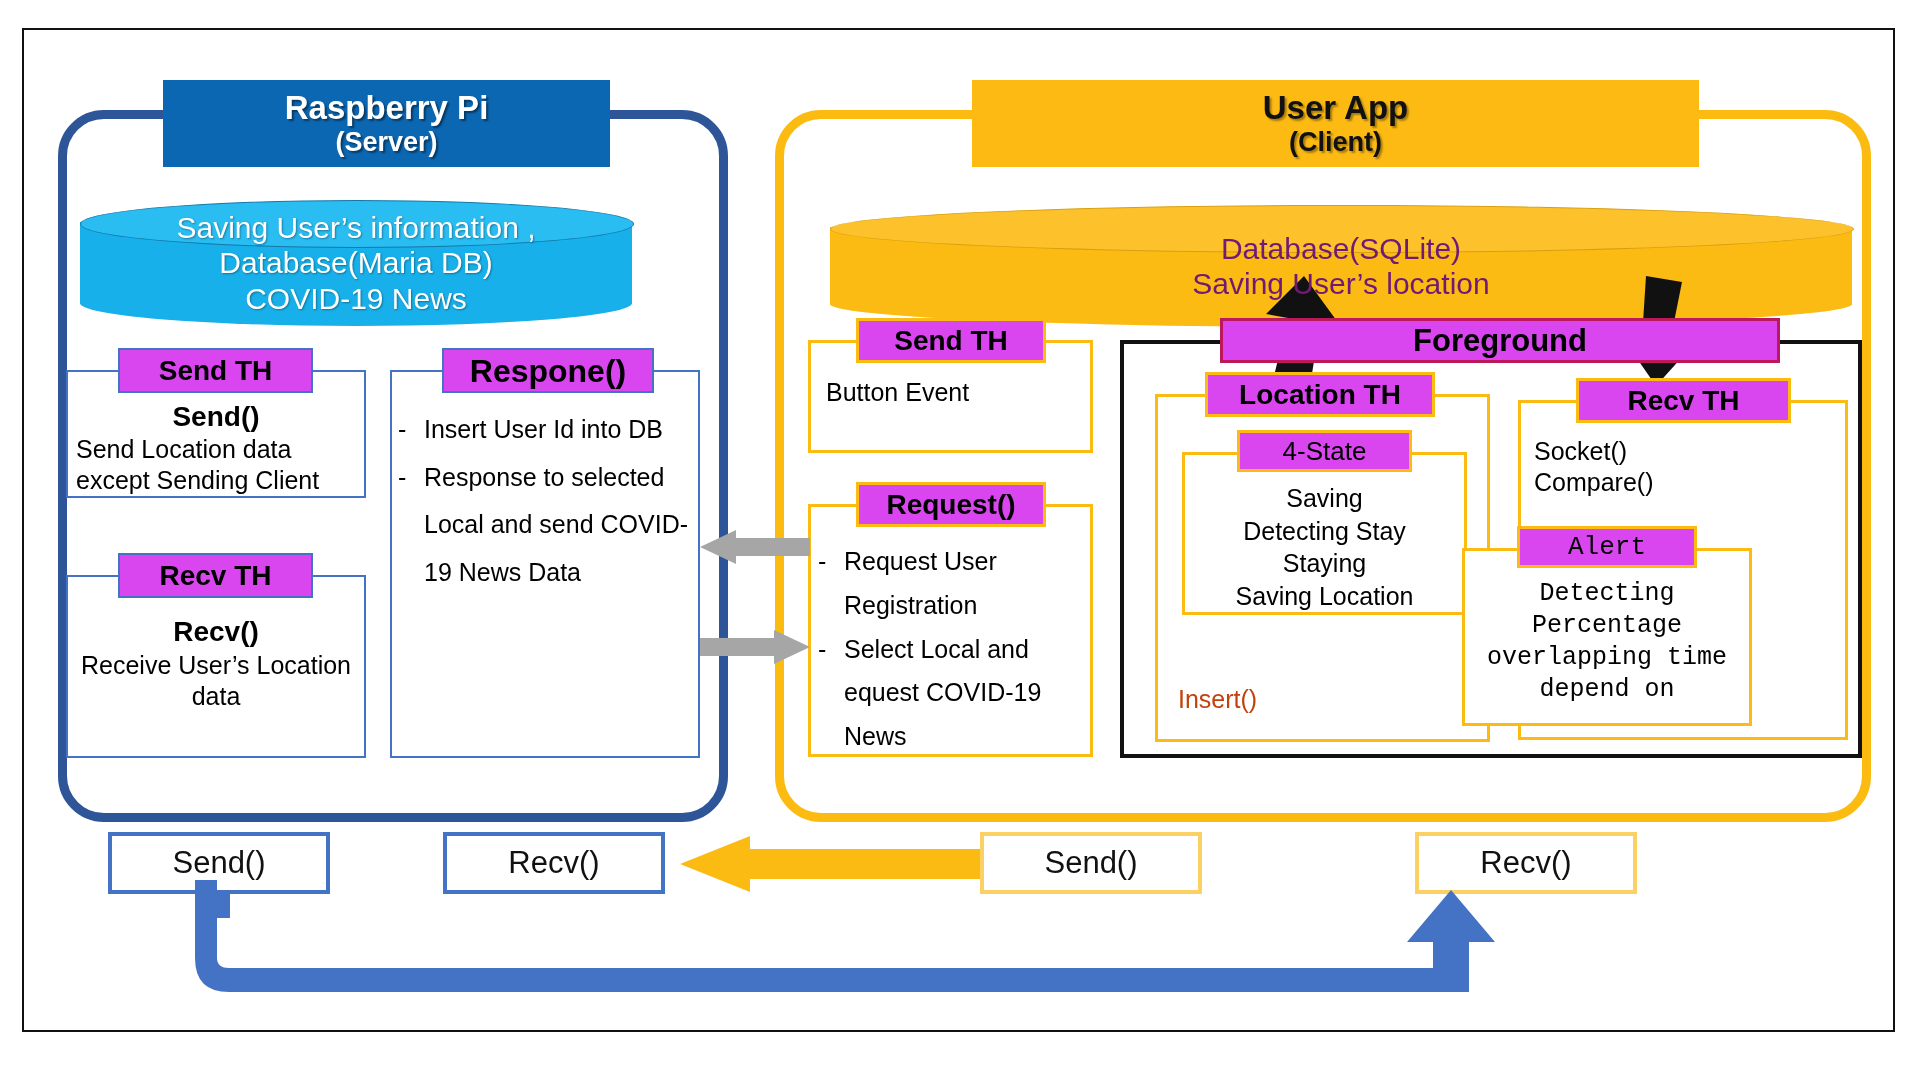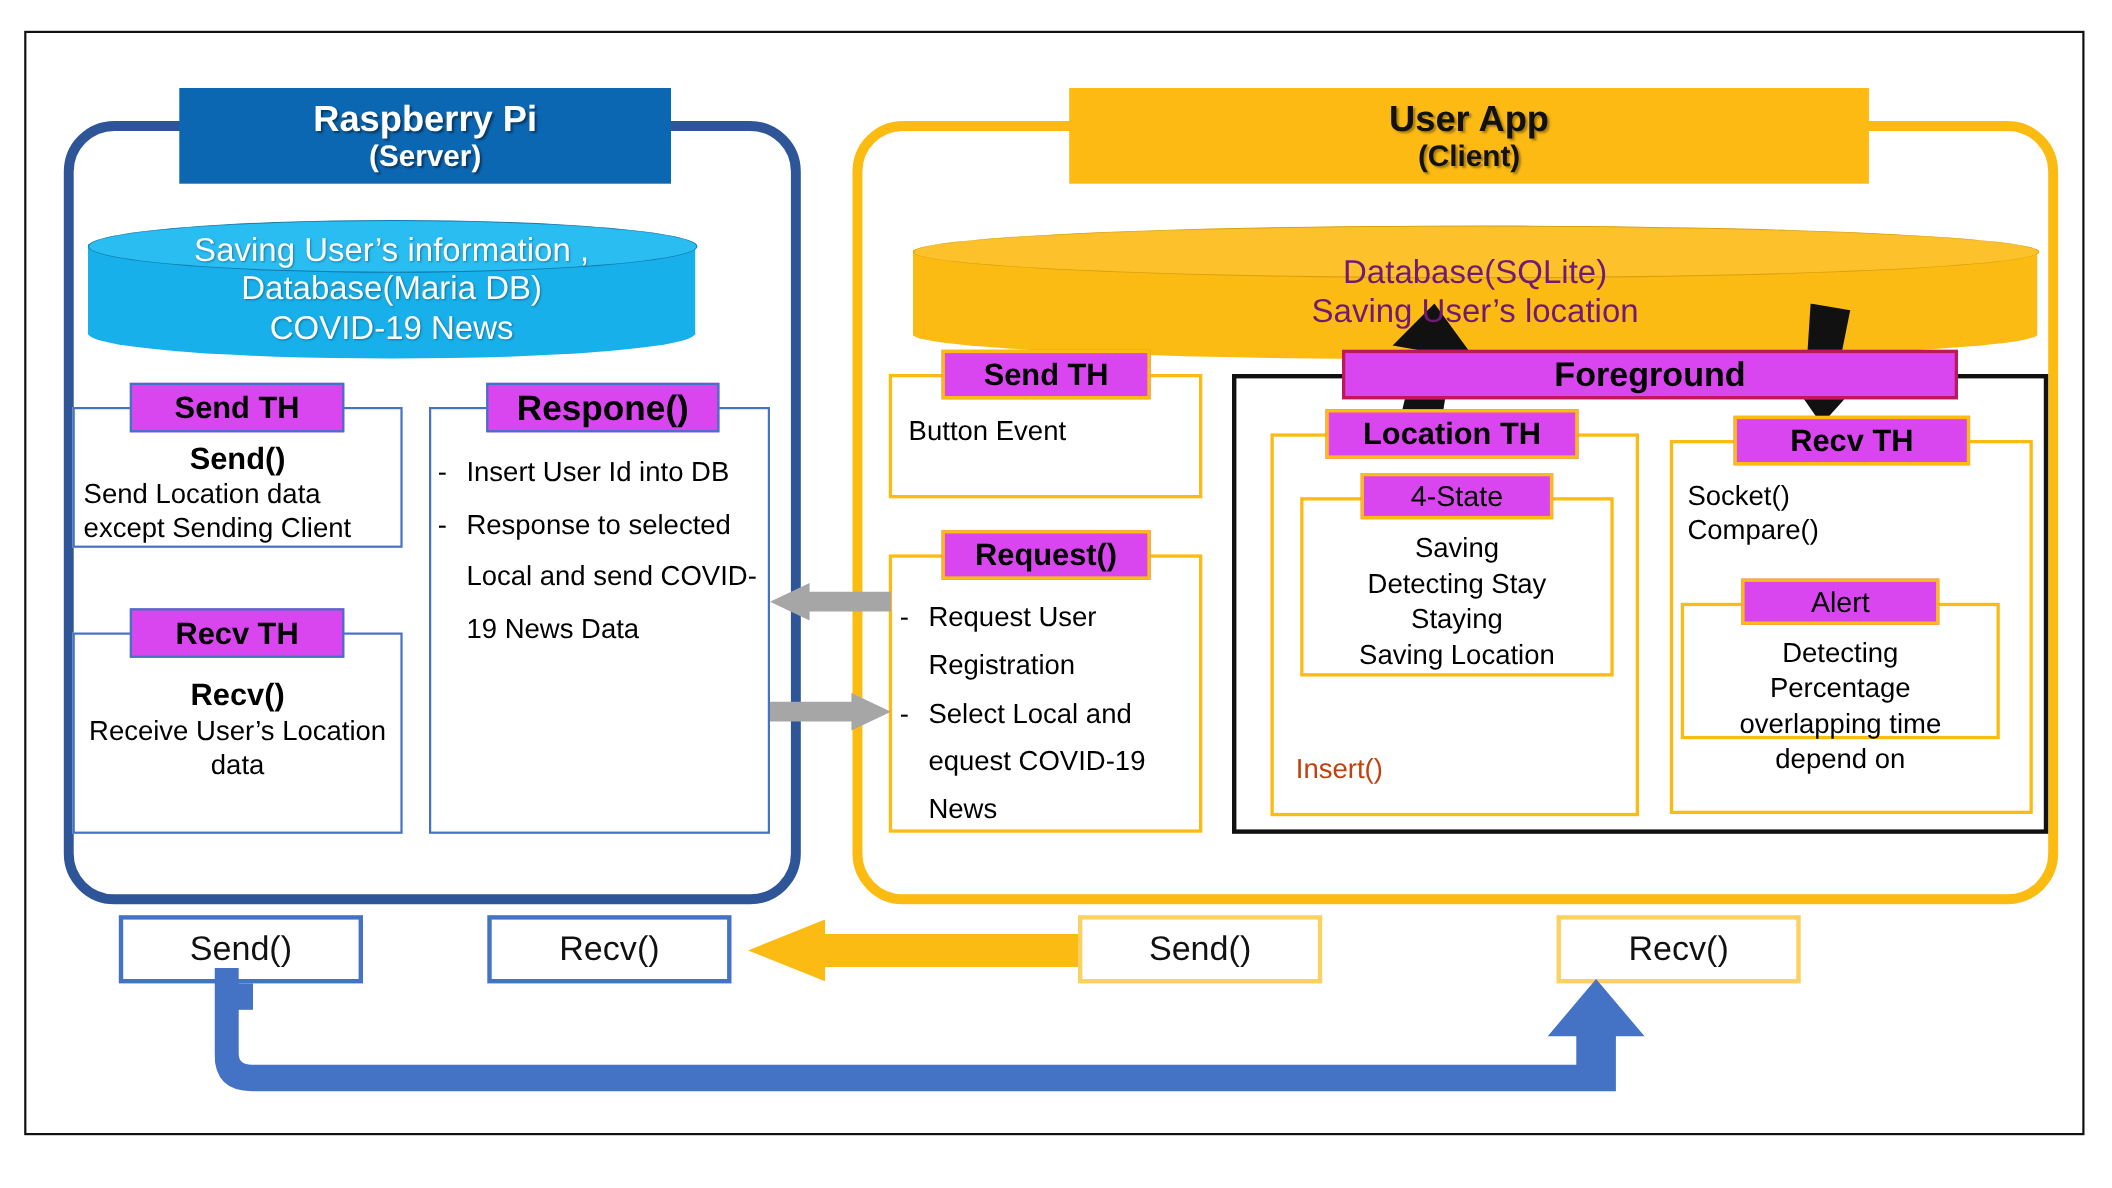--- a/index.html
+++ b/index.html
@@ -211,21 +211,21 @@
   .insert-fn {
     position: absolute;
     left: 1178px; top: 685px;
     font-size: 25px; color: #c2410c;
   }
 
   #m-recv-th2 { left: 1518px; top: 378px; width: 330px; height: 362px; }
   #m-recv-th2 > .mod-head { left: 58px; width: 215px; height: 45px; font-size: 28px; }
   #m-recv-th2 > .mod-content { top: 58px; font-size: 25px; line-height: 1.22; text-align: left; padding-left: 16px; }
 
-  #m-alert { left: 1528px; top: 526px; width: 290px; height: 146px; }
+  #m-alert { left: 1462px; top: 526px; width: 290px; height: 200px; font-family: Liberation Mono, monospace; }
   #m-alert > .mod-head { left: 55px; width: 180px; height: 42px; font-size: 26px; font-weight: normal; }
   #m-alert > .mod-content { top: 52px; font-size: 25px; line-height: 1.28; }
 
   
   .fbox {
     position: absolute;
     box-sizing: border-box;
     background: #ffffff;
     display: flex;
     align-items: center;

